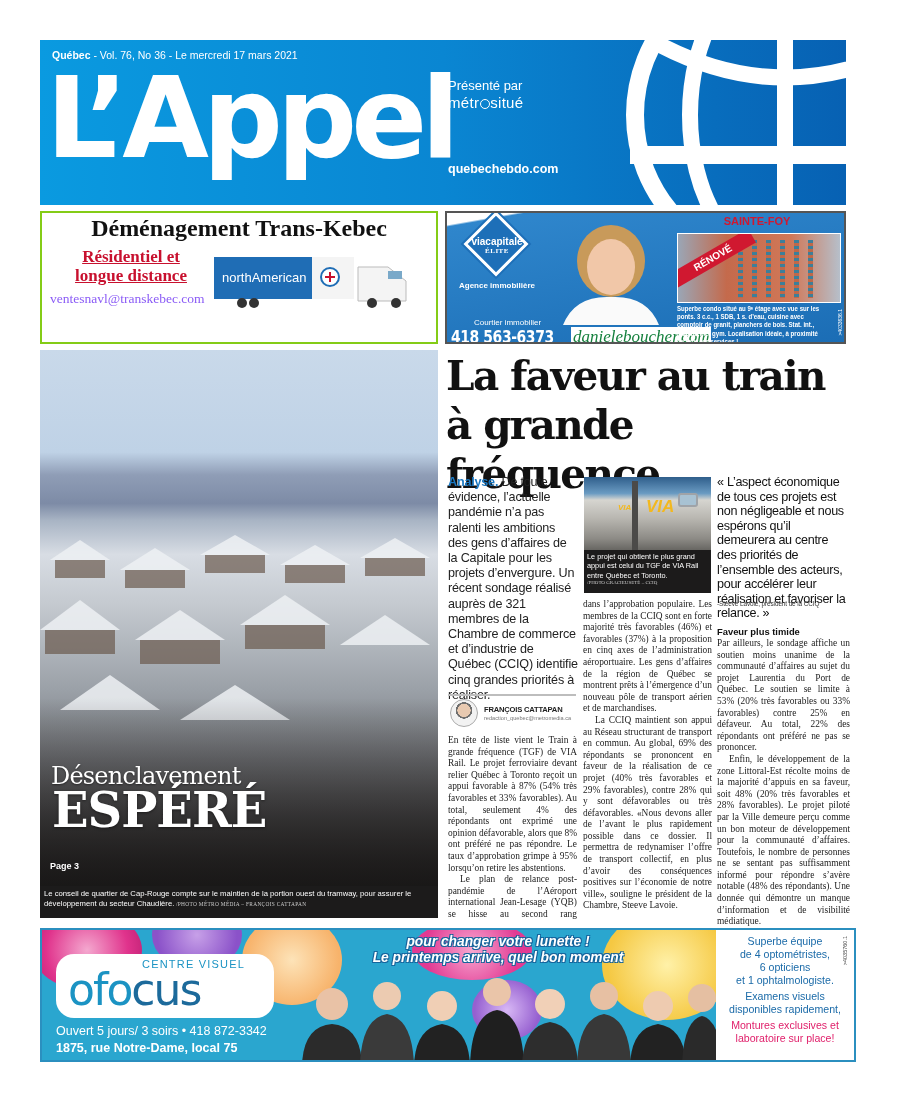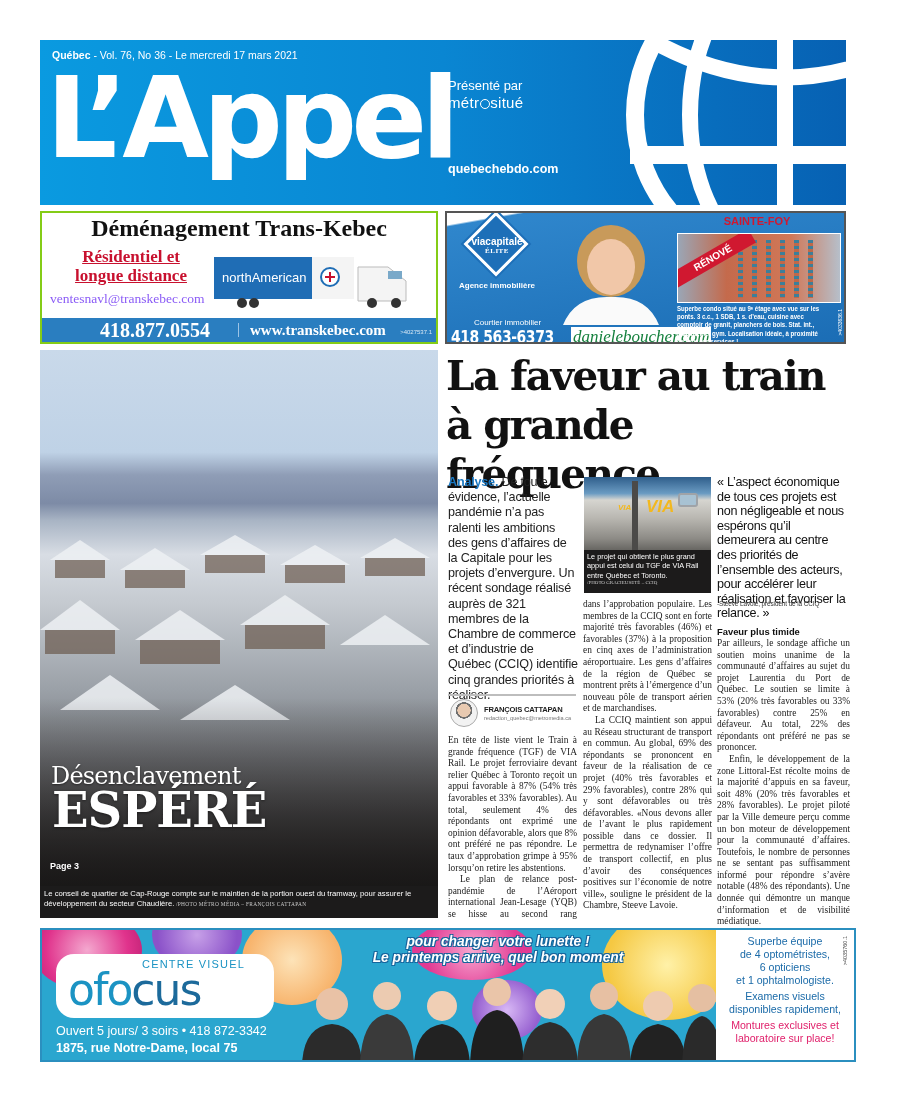--- a/index.html
+++ b/index.html
@@ -149,26 +149,20 @@
     <text x="10" y="33" fill="#fff" font-size="13" font-family="Liberation Sans, sans-serif">northAmerican</text>
     <circle cx="118" cy="28" r="9" fill="#fff" stroke="#1f6db5" stroke-width="2"></circle>
     <path d="M113 28 h10 M118 23 v10" stroke="#c8102e" stroke-width="2"></path>
     <path d="M146 18 h30 l18 14 v20 h-48 z" fill="#f4f4f4" stroke="#bbb"></path>
     <rect x="176" y="22" width="14" height="8" fill="#7aa9c9"></rect>
     <circle cx="30" cy="54" r="5" fill="#333"></circle>
       <circle cx="42" cy="54" r="5" fill="#333"></circle>
     <circle cx="160" cy="54" r="5" fill="#333"></circle>
       <circle cx="184" cy="54" r="5" fill="#333"></circle>
   </svg>
-  <div class="tk-band">
-    <span class="tk-phone">418.877.0554</span>
-    <span class="tk-sep"></span>
-    <span class="tk-url">www.transkebec.com</span>
-    <span class="tk-code">&gt;4027537.1</span>
-  </div>
 </section>
 
 <section class="ad-via">
   <div class="via-bg"></div>
   <div class="via-diamond"></div>
   <div class="via-logo">
       <div>viacapitale</div>
       <div class="elite">ÉLITE</div>
     </div>
   <div class="via-agence">Agence immobilière</div>

